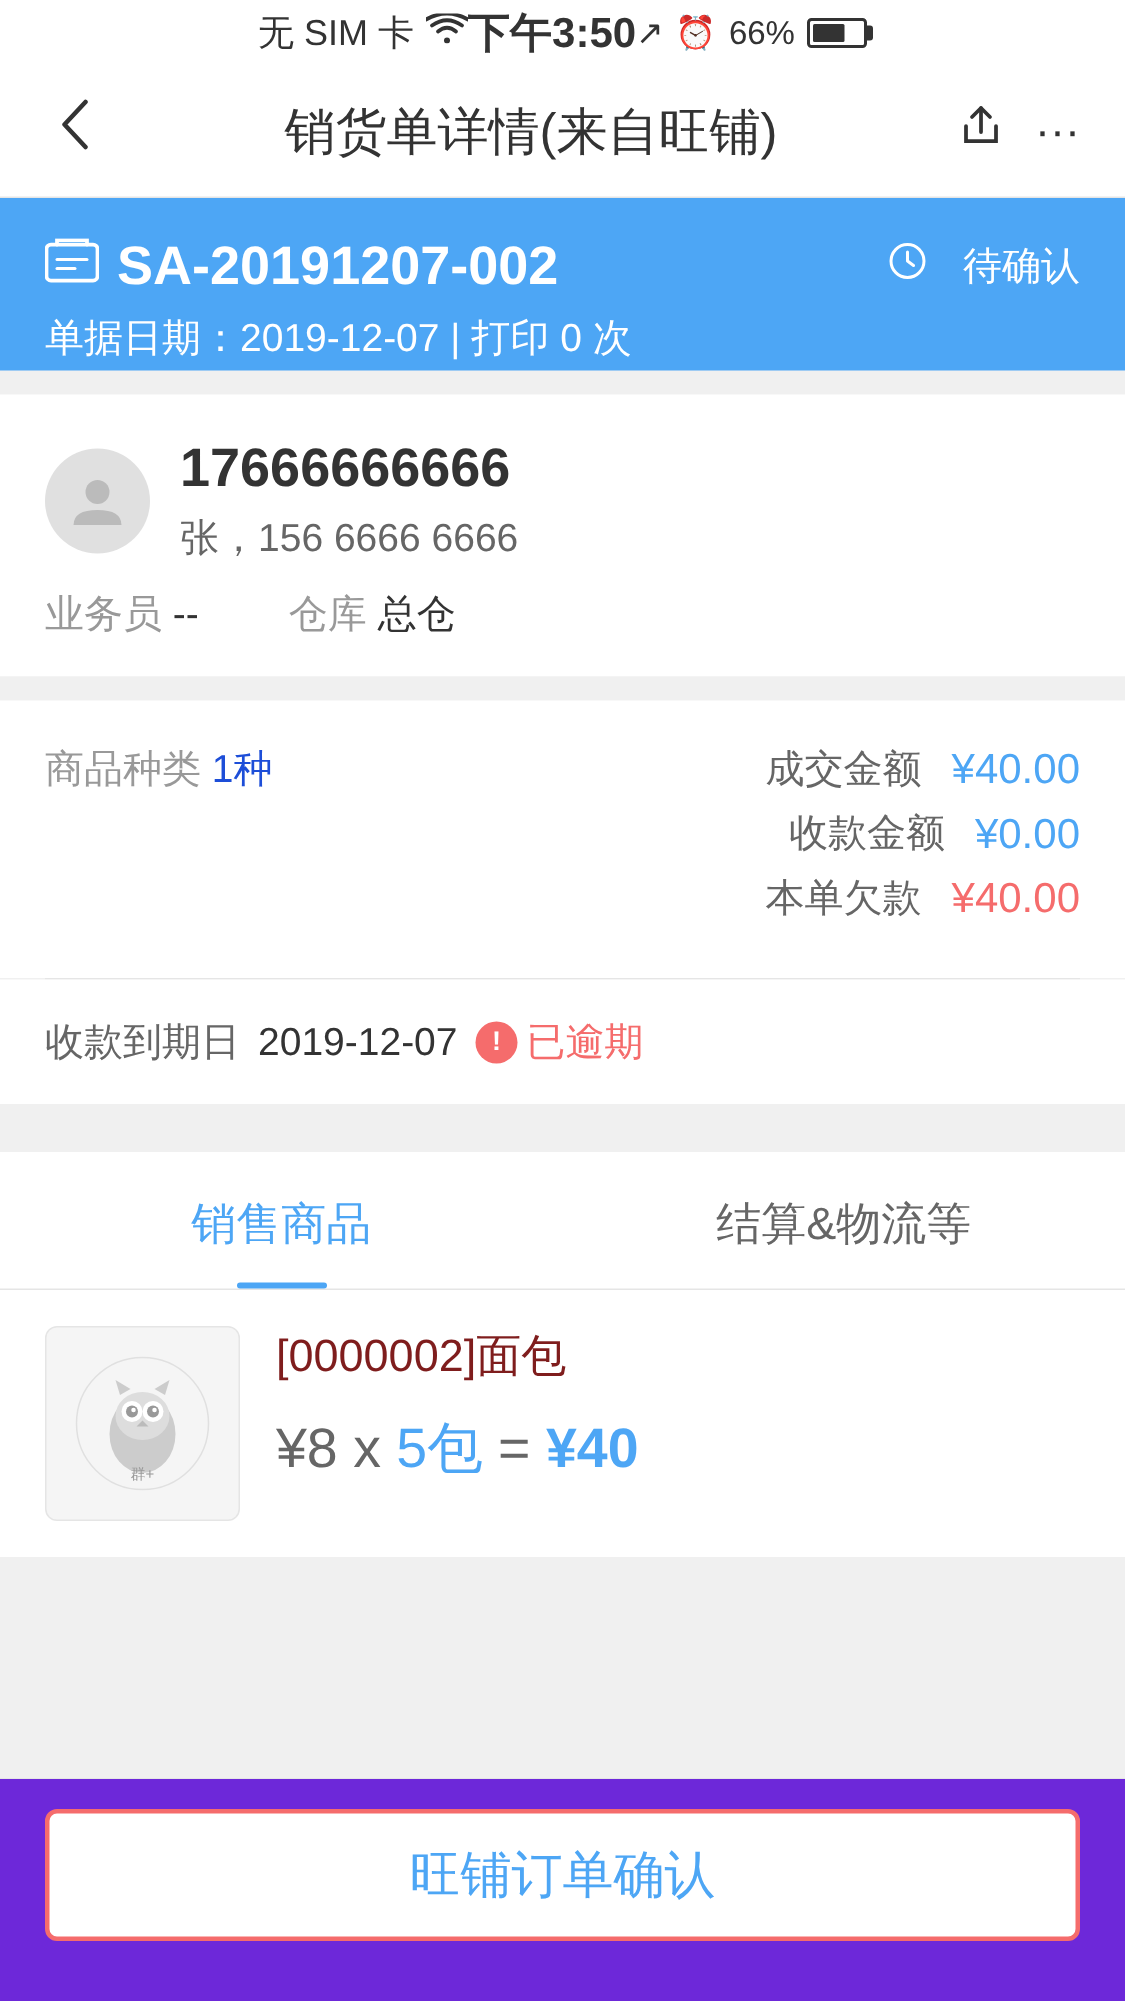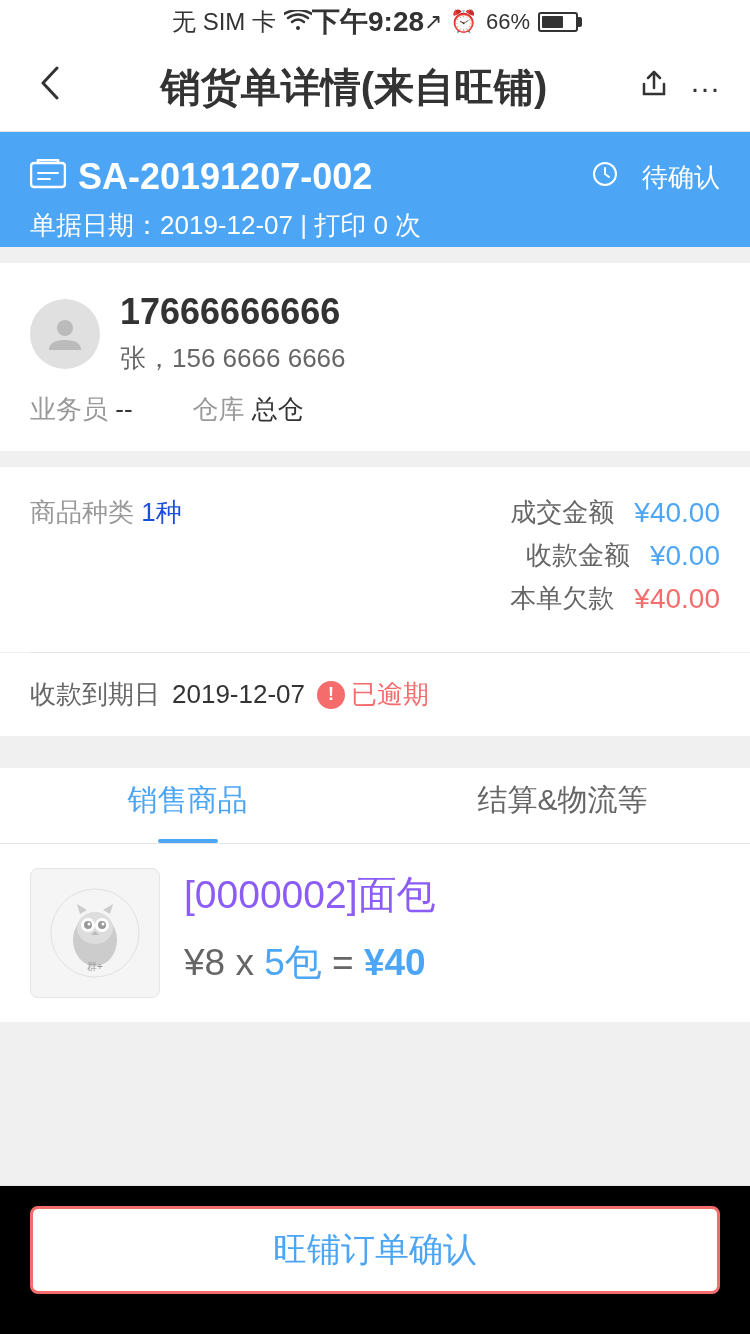--- a/index.html
+++ b/index.html
@@ -80,22 +80,22 @@
       padding: 0 30px;
       border-bottom: 1px solid #e5e5e5;
     }
     .nav-back {
       font-size: 36px;
       color: #333;
       cursor: pointer;
       padding: 10px;
     }
     .nav-title {
-      font-size: 40px;
-      font-weight: 700;
+      font-size: 34px;
+      font-weight: 400;
       color: #333;
     }
     .nav-actions {
       display: flex;
       align-items: center;
       gap: 20px;
     }
     .nav-icon {
       font-size: 30px;
       color: #333;
@@ -277,21 +277,21 @@
       background: #fff;
       margin-top: 16px;
     }
     .tabs-row {
       display: flex;
       border-bottom: 1px solid #e5e5e5;
     }
     .tab-item {
       flex: 1;
       text-align: center;
-      padding: 12px 0 22px;
+      padding: 28px 0 22px;
       font-size: 30px;
       color: #666;
       position: relative;
       cursor: pointer;
     }
     .tab-item.active {
       color: #4da6f5;
     }
     .tab-item.active::after {
       content: '';
@@ -324,22 +324,22 @@
       justify-content: center;
       color: #bbb;
       font-size: 50px;
       border: 1px solid #e5e5e5;
       overflow: hidden;
     }
     .product-info {
       flex: 1;
     }
     .product-name {
-      font-size: 39px;
-      color: #8b5cf6;
+      font-size: 30px;
+      color: #7f1d1d;
       font-weight: 500;
       margin-bottom: 16px;
     }
     .product-price {
       font-size: 37px;
       color: #666;
     }
     .price-highlight {
       color: #4da6f5;
       font-weight: 600;
@@ -350,21 +350,21 @@
       min-height: 200px;
       background: #f0f0f0;
     }
 
     
     .bottom-bar {
       position: fixed;
       bottom: 0;
       left: 0;
       width: 750px;
-      background: #000000;
+      background: #6d28d9;
       padding: 20px 30px 40px;
       border-top: 1px solid #e5e5e5;
     }
     .confirm-btn {
       width: 100%;
       height: 88px;
       border: 3px solid #f56c6c;
       border-radius: 8px;
       background: #fff;
       font-size: 34px;
@@ -384,21 +384,21 @@
     <span>无 SIM 卡</span>
     <span>
       <svg width="28" height="20" viewBox="0 0 28 20">
         <path d="M14 16 a2 2 0 1 1 0 4 a2 2 0 1 1 0-4z" fill="#333"></path>
         <path d="M8 12 Q14 7 20 12" stroke="#333" stroke-width="2.5" fill="none" stroke-linecap="round"></path>
         <path d="M4 8 Q14 1 24 8" stroke="#333" stroke-width="2.5" fill="none" stroke-linecap="round"></path>
         <path d="M0 4 Q14 -4 28 4" stroke="#333" stroke-width="2.5" fill="none" stroke-linecap="round"></path>
       </svg>
     </span>
   </div>
-  <div class="status-center">下午9:28</div>
+  <div class="status-center">下午3:50</div>
   <div class="status-right">
     <span>↗</span>
     <span>⏰</span>
     <span>66%</span>
     <div class="battery">
       <div class="battery-fill"></div>
     </div>
   </div>
 </div>
 

